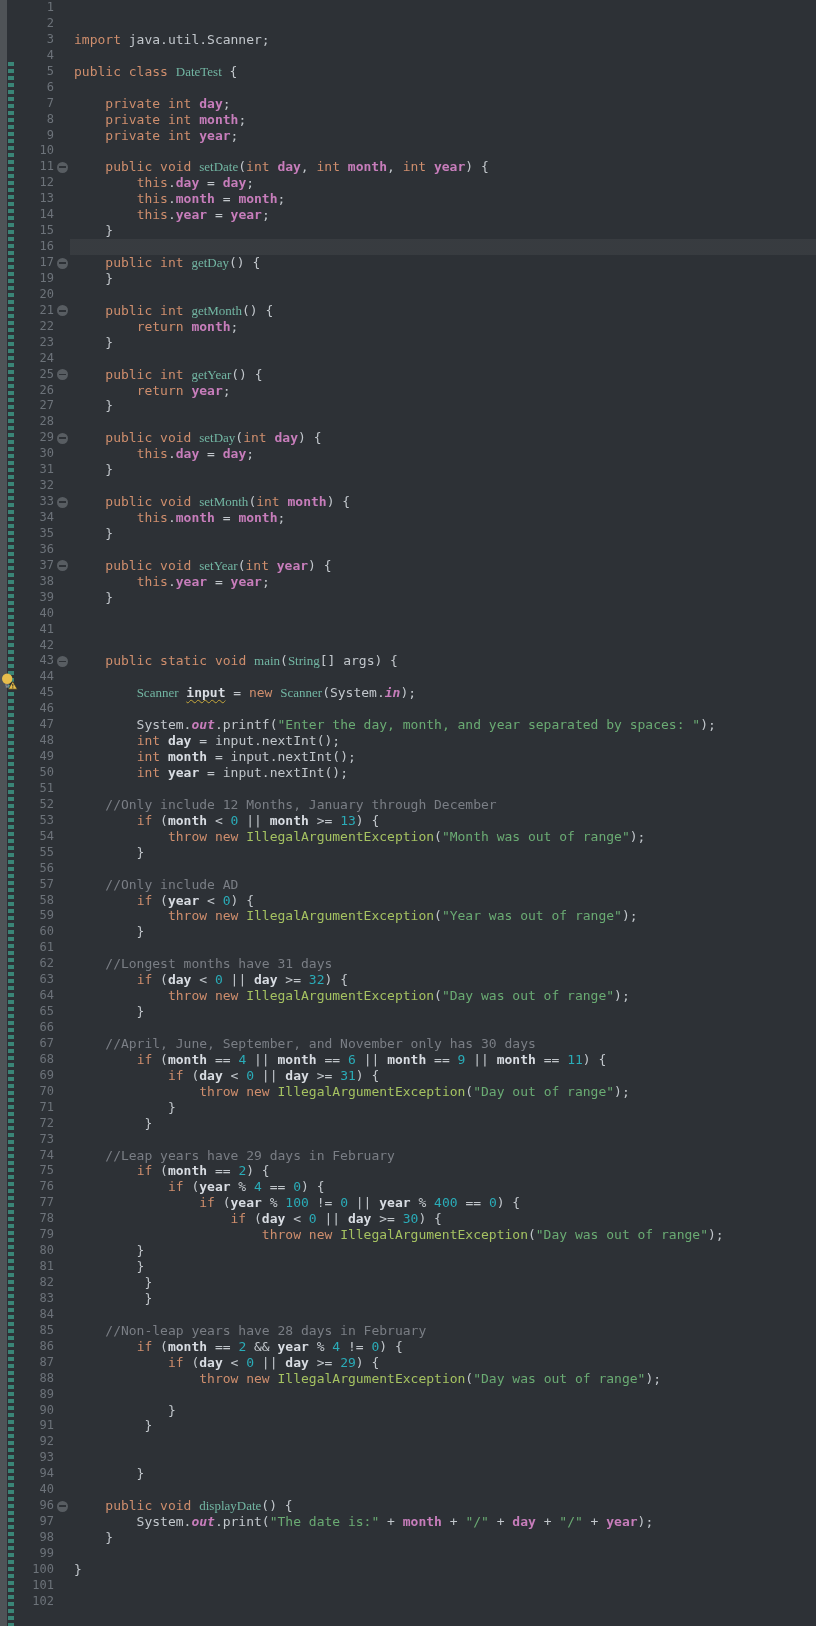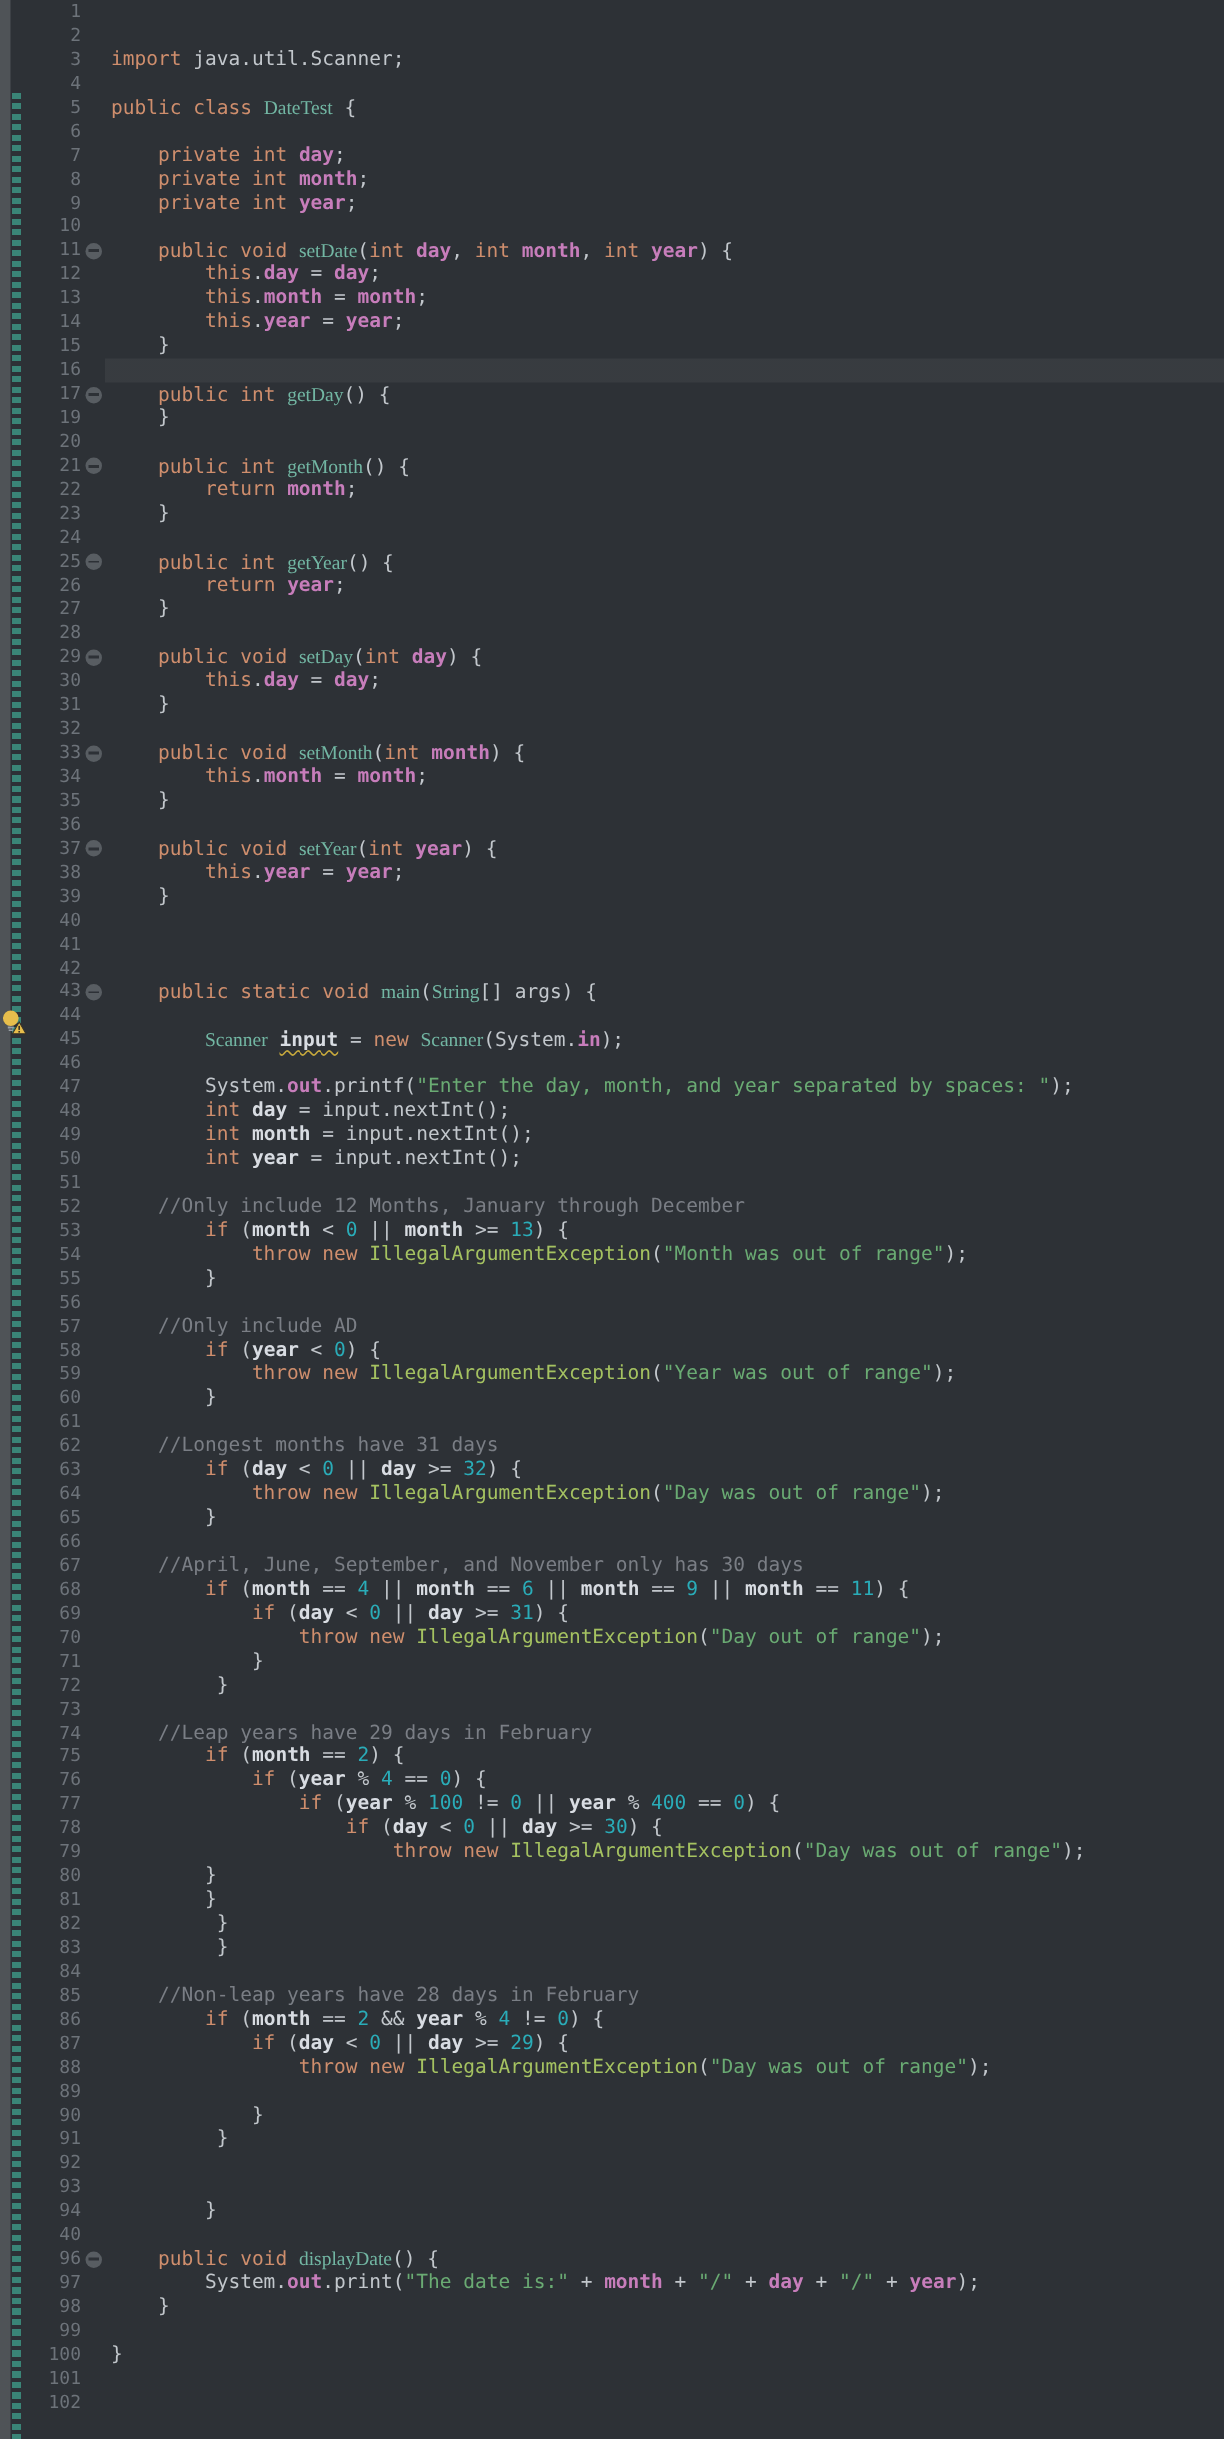--- a/index.html
+++ b/index.html
@@ -56,21 +56,21 @@
 
   .tk-pl  { color:var(--plain,#c2c7cc); }
   .tk-kw  { color:var(--keyword,#cf8e6d); }
   .tk-ty, .tk-m { color:var(--declaration,#72b6a3);font-family:Liberation Serif, serif; }
   .tk-exc { color:var(--exception,#a5c261); }
   .tk-str { color:var(--string,#6aab73); }
   .tk-num { color:var(--number,#2aacb8); }
   .tk-cm  { color:var(--comment,#7a7e85); }
   .tk-fld { color:var(--field,#c77dbb); font-weight:bold; }
   .tk-var { color:var(--variable,#d8dce2); font-weight:bold; }
-  .tk-sf  { color:var(--static-field,#c77dbb); font-weight:bold; }
+  .tk-sf  { color:var(--static-field,#c77dbb); font-weight:bold; font-style:italic; }
   .tk-warn {
     color:var(--variable,#d8dce2); font-weight:bold;
     text-decoration:underline wavy var(--warning-underline,#c7a93c);
     text-decoration-thickness:1px; text-underline-offset:2px;
   }
 
   .bulb { position:absolute; left:0; top:672px; width:18px; height:18px; }
 </style>
 </head>
 <body>

